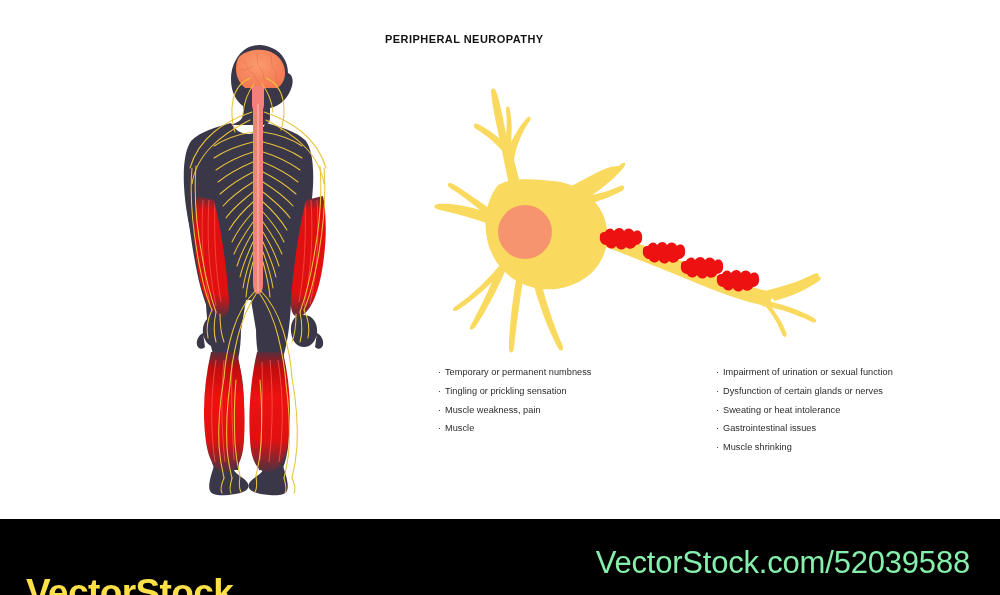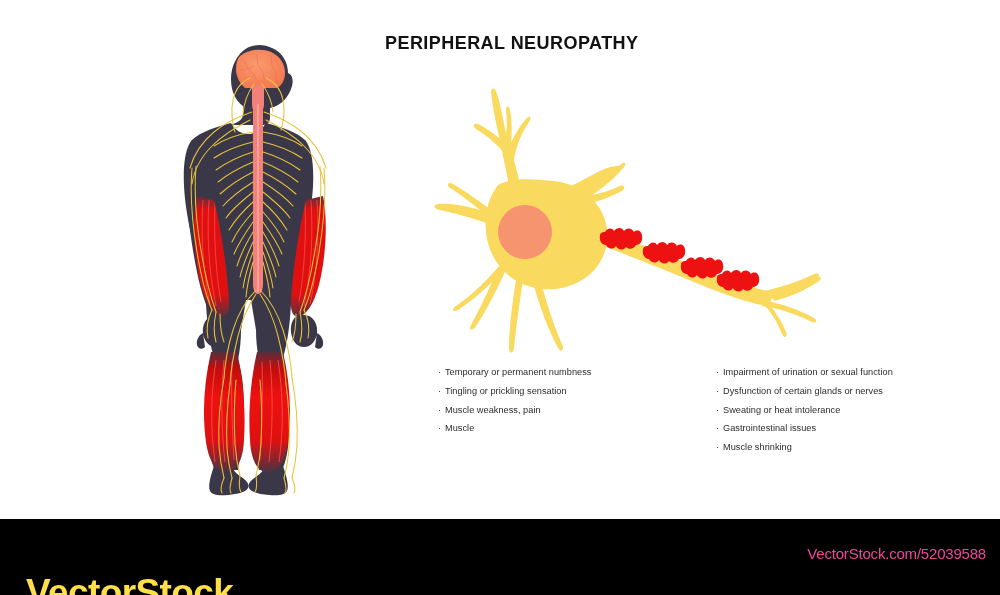--- a/index.html
+++ b/index.html
@@ -9,21 +9,21 @@
     font-family:"Liberation Sans", sans-serif;
     overflow:hidden;
     position:relative;
   }
   #canvas{position:absolute;inset:0;width:1000px;height:595px;}
 
   
   .title{
     position:absolute;
     left:385px; top:33px;
-    font-size:18px;
+    font-size:11px;
     font-weight:bold;
     letter-spacing:0.45px;
     color:#121212;
     white-space:nowrap;
     text-align:center;
   }
 
   
   .art{position:absolute;left:0;top:0;width:1000px;height:520px;}
 
@@ -63,23 +63,23 @@
     position:absolute;
     left:26px; top:16px;
     font-size:37px;
     font-weight:bold;
     color:#fde047;
     letter-spacing:-0.6px;
     margin-top:37px;
   }
   .url{
     position:absolute;
-    right:14px; top:26px;
-    font-size:15px;
-    color:#ec4899;
+    right:30px; top:26px;
+    font-size:31px;
+    color:#86efac;
     letter-spacing:-0.2px;
   }
 </style>
 </head>
 <body>
 
 <div id="canvas">
 
   <div class="title">PERIPHERAL NEUROPATHY</div>
 

